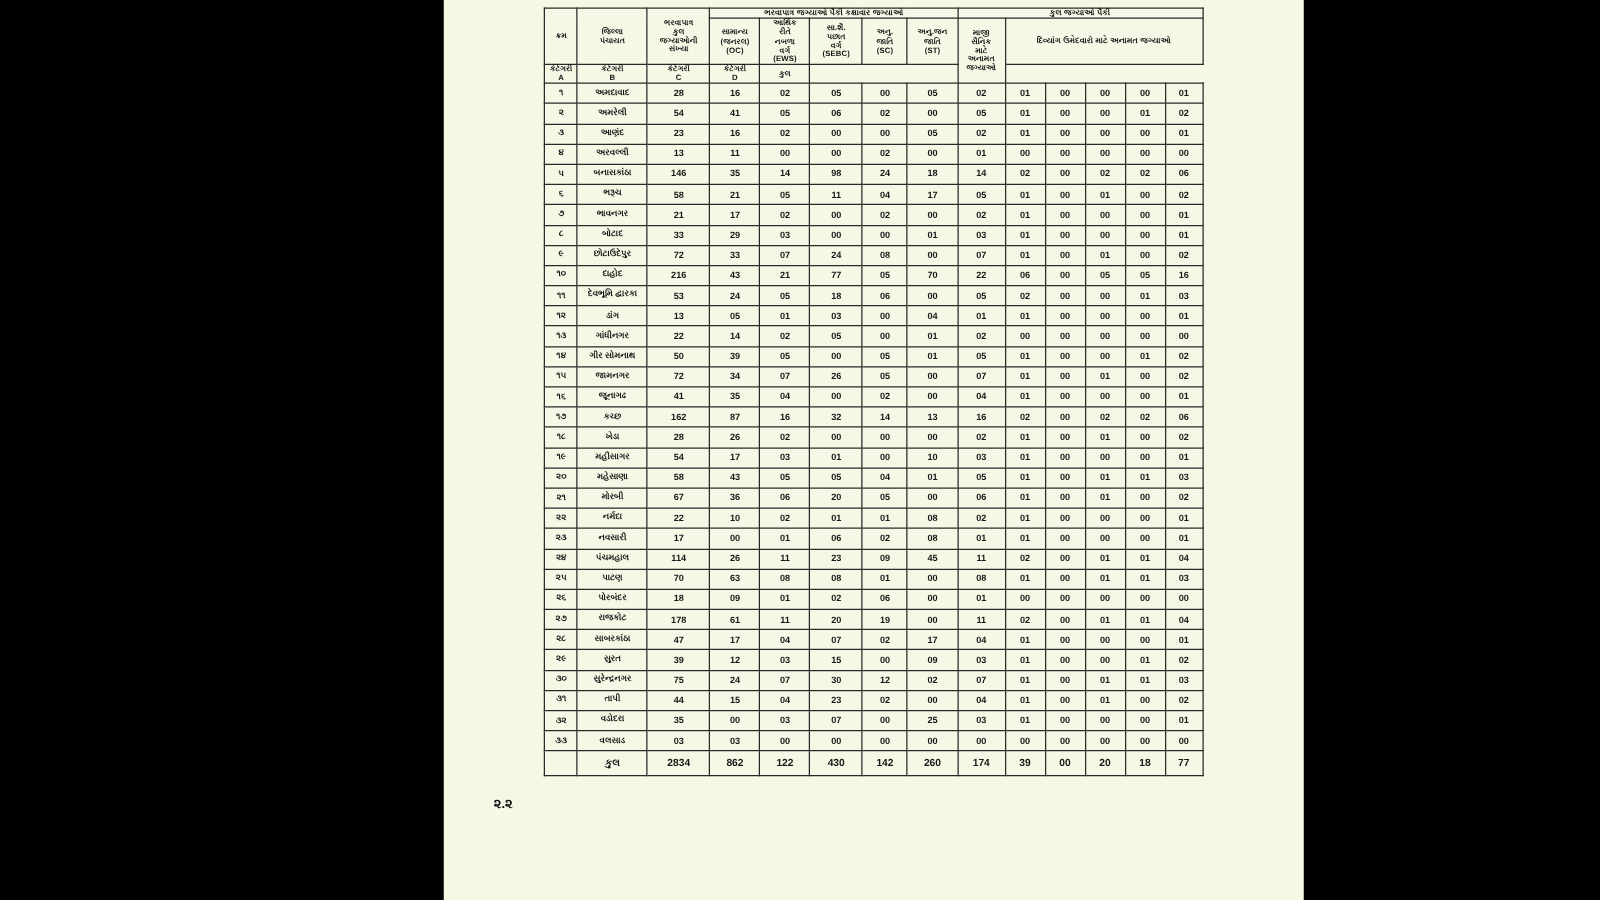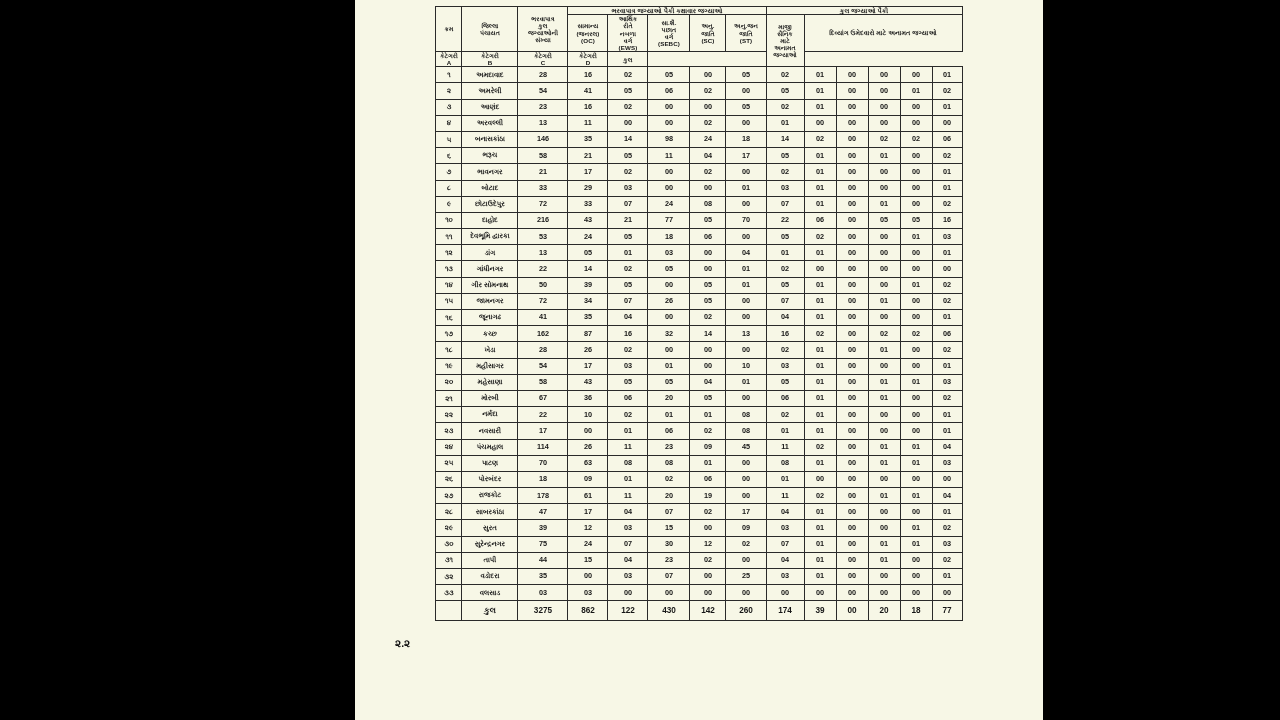--- a/index.html
+++ b/index.html
@@ -724,21 +724,21 @@
             <td>00</td>
             <td>00</td>
             <td>00</td>
             <td>00</td>
             <td>00</td>
             <td>00</td>
           </tr>
           <tr class="total-row">
             <td class="sr"></td>
             <td class="dist">કુલ</td>
-            <td>3275</td>
+            <td>2834</td>
             <td>862</td>
             <td>122</td>
             <td>430</td>
             <td>142</td>
             <td>260</td>
             <td>174</td>
             <td>39</td>
             <td>00</td>
             <td>20</td>
             <td>18</td>

